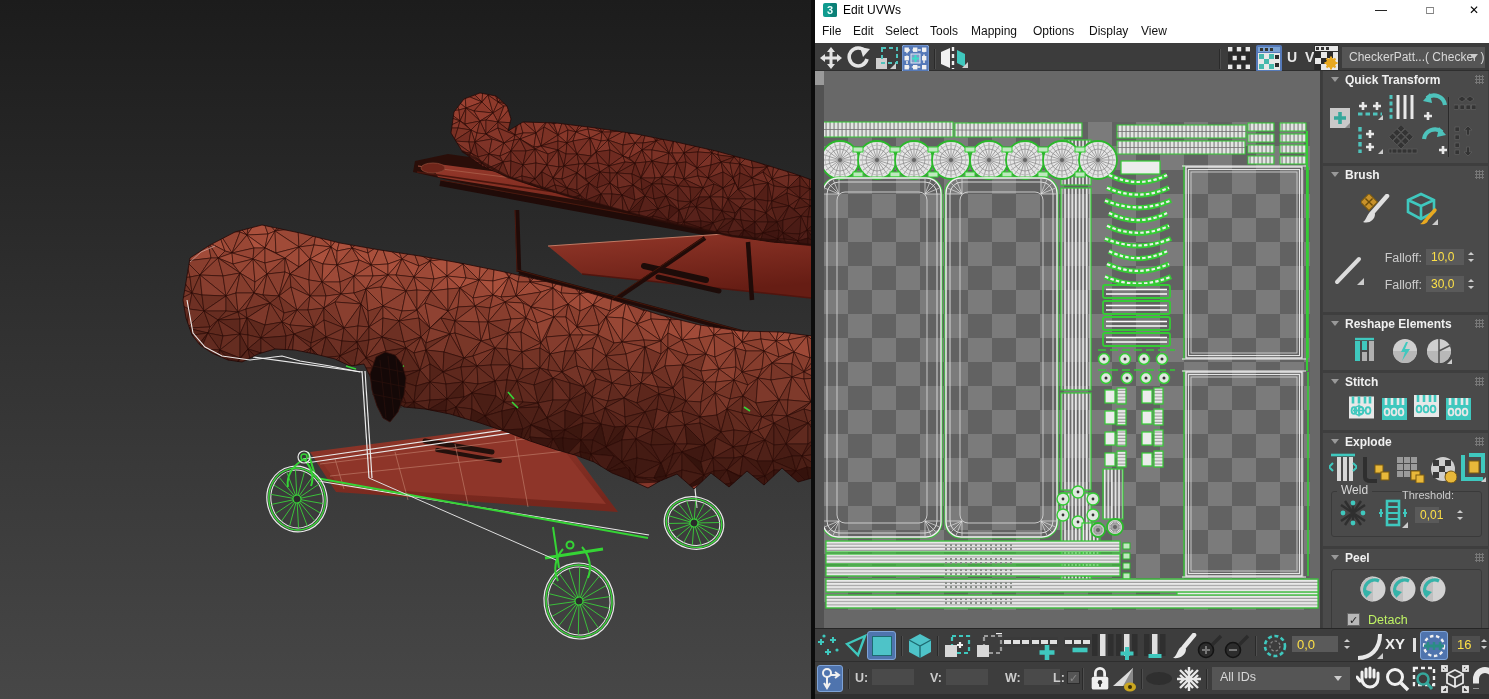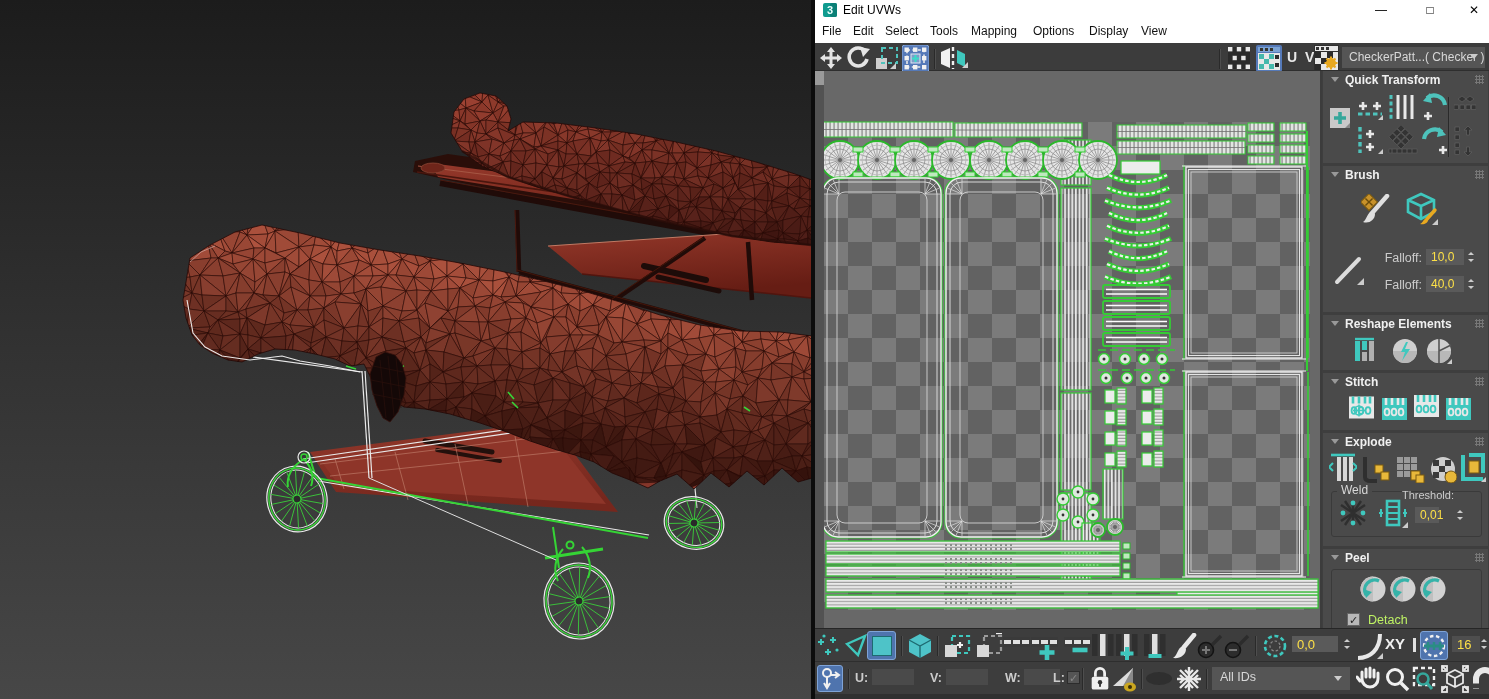--- a/index.html
+++ b/index.html
@@ -2222,21 +2222,21 @@
 <path d="M33 33 l-6 0 6 -6z" fill="#ccc"></path>
           </svg>
           <svg style="position:absolute;left:10px;top:88px" width="32" height="32" viewBox="0 0 32 32">
 <path d="M4 28 L26 5" stroke="#dcdcdc" stroke-width="4" stroke-linecap="round"></path>
 <path d="M31 31 l-7 0 7 -7z" fill="#ccc"></path>
           </svg>
           <div class="lbl" style="right:66px;top:85px">Falloff:</div>
           <div class="fld" style="left:103px;top:83px;width:38px">10,0</div>
           <div class="spin" style="left:143px;top:83px"></div>
           <div class="lbl" style="right:66px;top:112px">Falloff:</div>
-          <div class="fld" style="left:103px;top:110px;width:38px">40,0</div>
+          <div class="fld" style="left:103px;top:110px;width:38px">30,0</div>
           <div class="spin" style="left:143px;top:110px"></div>
         </div>
         <div class="sect" style="top:302px;height:57px">
           <div class="shead">
             <div class="tri"></div>
             <div class="txt">Stitch</div>
             <div class="grip"></div>
           </div>
           <svg style="position:absolute;left:25px;top:21px" width="27" height="27" viewBox="0 0 27 24">
             <rect x="1" y="1" width="25" height="22" fill="#e8e8e8"></rect>

